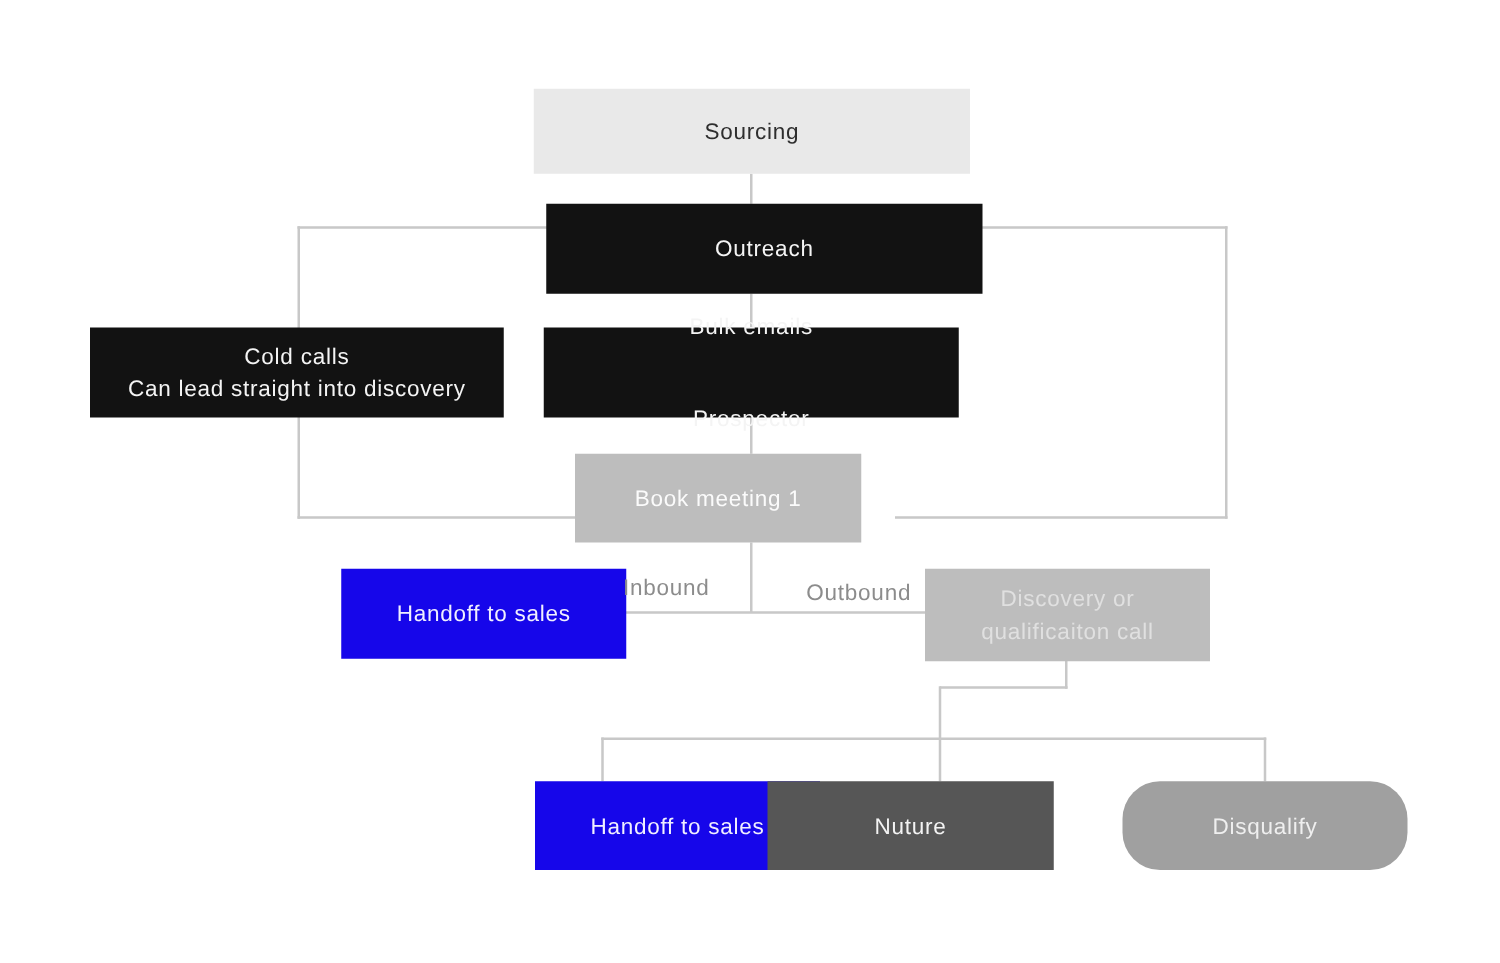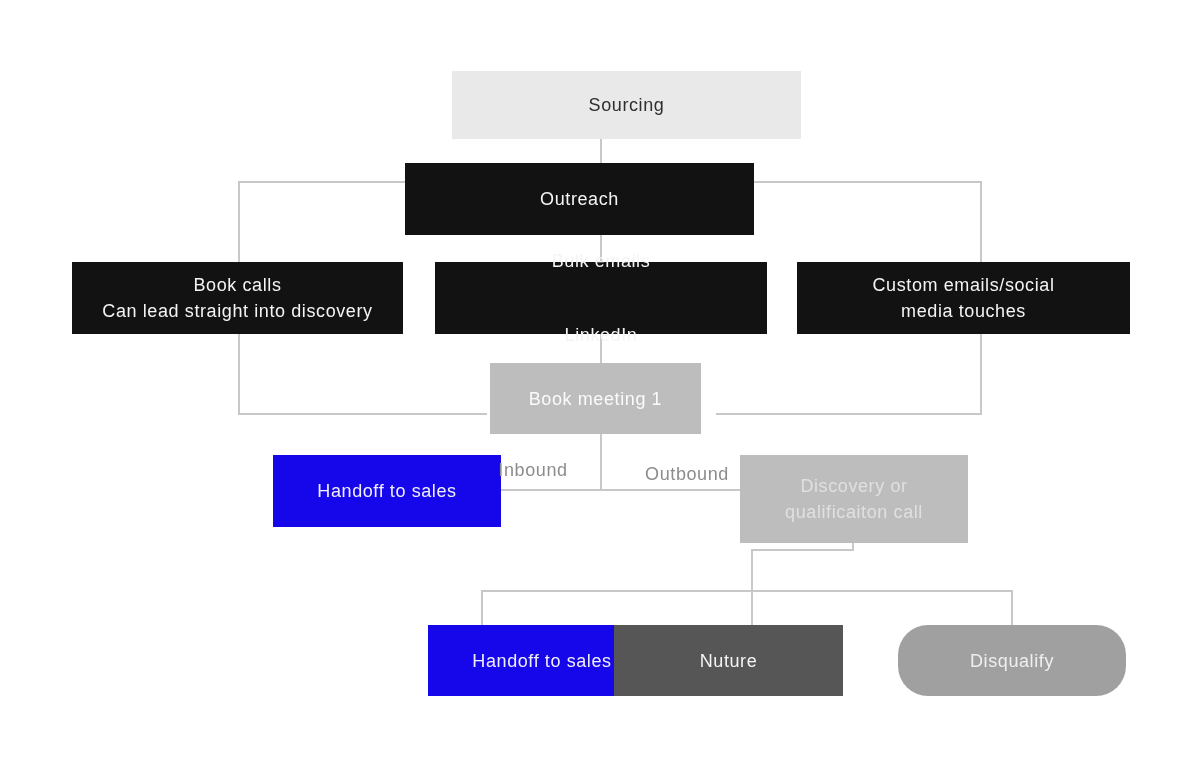--- a/index.html
+++ b/index.html
@@ -68,52 +68,48 @@
   <div class="edge h" style="left:716px; top:413px;  width:266px;"></div>
   <div class="edge v" style="left:600px; top:434px;  height:56px;"></div>
   <div class="edge h" style="left:453px; top:489px;  width:287px;"></div>
   <div class="edge v" style="left:852px; top:527px;  height:24px;"></div>
   <div class="edge h" style="left:752px; top:549px;  width:102px;"></div>
   <div class="edge v" style="left:751px; top:549px;  height:76px;"></div>
   <div class="edge h" style="left:481px; top:590px;  width:532px;"></div>
   <div class="edge v" style="left:481px; top:590px;  height:35px;"></div>
   <div class="edge v" style="left:1011px; top:590px; height:35px;"></div>
 
-  <div class="node light" style="left:452px; top:71px; width:349px; height:68px;text-align:right;">
+  <div class="node light" style="left:427px; top:71px; width:349px; height:68px;text-align:right;">
     <div class="line">Sourcing</div>
   </div>
 
-  <div class="node black" style="left:405px; top:163px; width:349px; height:72px;">
+  <div class="node black" style="left:437px; top:163px; width:349px; height:72px;">
     <div class="line">Outreach</div>
   </div>
 
   <div class="node black" style="left:72px; top:262px; width:331px; height:72px;">
-    <div class="line">Book calls</div>
+    <div class="line">Cold calls</div>
     <div class="line">Can lead straight into discovery</div>
   </div>
 
   <div class="node black" style="left:435px; top:262px; width:332px; height:72px;gap:48px;">
     <div class="line">Bulk emails</div>
-    <div class="line">LinkedIn</div>
+    <div class="line">Prospector</div>
   </div>
 
-  <div class="node black" style="left:797px; top:262px; width:333px; height:72px;">
-    <div class="line">Custom emails/social</div>
-    <div class="line">media touches</div>
-  </div>
 
-  <div class="node gray" style="left:490px; top:363px; width:211px; height:71px;">
+  <div class="node gray" style="left:460px; top:363px; width:229px; height:71px;">
     <div class="line">Book meeting 1</div>
   </div>
 
   <div class="node blue" style="left:225px; top:455px; width:228px; height:72px;">
     <div class="line">Handoff to sales</div>
   </div>
 
-  <div class="node graydim" style="left:740px; top:455px; width:228px; height:88px;">
+  <div class="node graydim" style="left:740px; top:455px; width:228px; height:74px;">
     <div class="line">Discovery or</div>
     <div class="line">qualificaiton call</div>
   </div>
 
   <div class="node blue" style="left:380px; top:625px; width:228px; height:71px;">
     <div class="line">Handoff to sales</div>
   </div>
 
   <div class="node dark" style="left:614px; top:625px; width:229px; height:71px;">
     <div class="line">Nuture</div>

